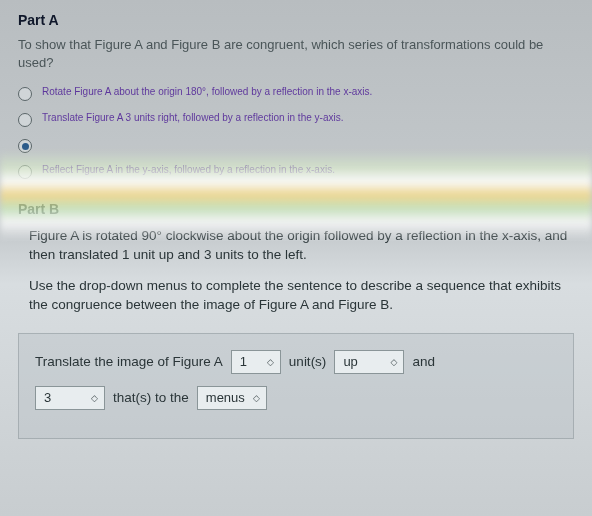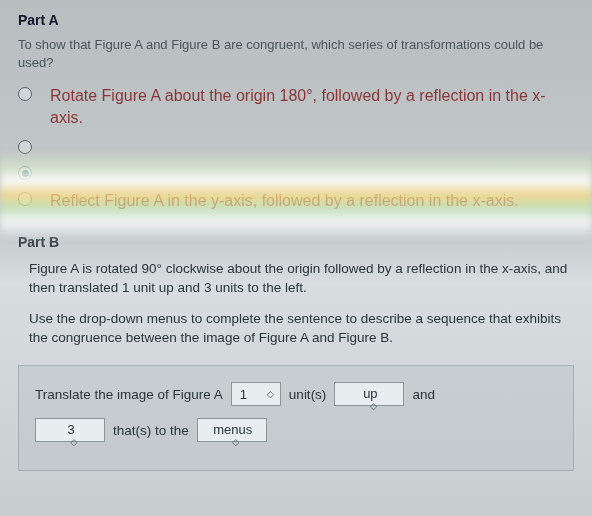--- a/index.html
+++ b/index.html
@@ -40,24 +40,24 @@
   .question {
     font-size: 13px;
     color: #4a5558;
     margin-bottom: 14px;
     line-height: 1.35;
     filter: blur(0.4px);
   }
   .option {
     display: flex;
     align-items: flex-start;
-    gap: 18px;
+    gap: 10px;
     margin-bottom: 10px;
-    font-size: 16px;
-    color: #7f1d1d;
+    font-size: 10px;
+    color: #4c1d95;
     filter: blur(0.5px);
   }
   .radio {
     width: 14px;
     height: 14px;
     border: 1.5px solid #5a6568;
     border-radius: 50%;
     flex-shrink: 0;
     margin-top: 2px;
     display: flex;
@@ -108,39 +108,40 @@
     justify-content: space-between;
     background: #e8edef;
     border: 1px solid #8a9598;
     padding: 3px 6px 3px 8px;
     min-width: 62px;
     height: 24px;
     font-size: 13px;
     color: #2a3538;
   }
   .dropdown.small { min-width: 50px; }
-  .dropdown.med { min-width: 70px; flex-direction: column; }
+  .dropdown.med { min-width: 70px; }
   .caret {
     font-size: 9px;
     color: #4a5558;
     margin-left: 6px;
   }
 </style>
 </head>
 <body>
 
 <div class="heading">Part A</div>
 <div class="question">To show that Figure A and Figure B are congruent, which series of transformations could be used?</div>
 
 <div class="option">
   <div class="radio"></div>
   <div class="option-text">Rotate Figure A about the origin 180°, followed by a reflection in the x-axis.</div>
 </div>
 <div class="option">
   <div class="radio"></div>
+  <div class="option-text">Translate Figure A 3 units right, followed by a reflection in the y-axis.</div>
 </div>
 <div class="option">
   <div class="radio selected"></div>
 </div>
 <div class="option">
   <div class="radio"></div>
   <div class="option-text">Reflect Figure A in the y-axis, followed by a reflection in the x-axis.</div>
 </div>
 
 <div class="glare"></div>

